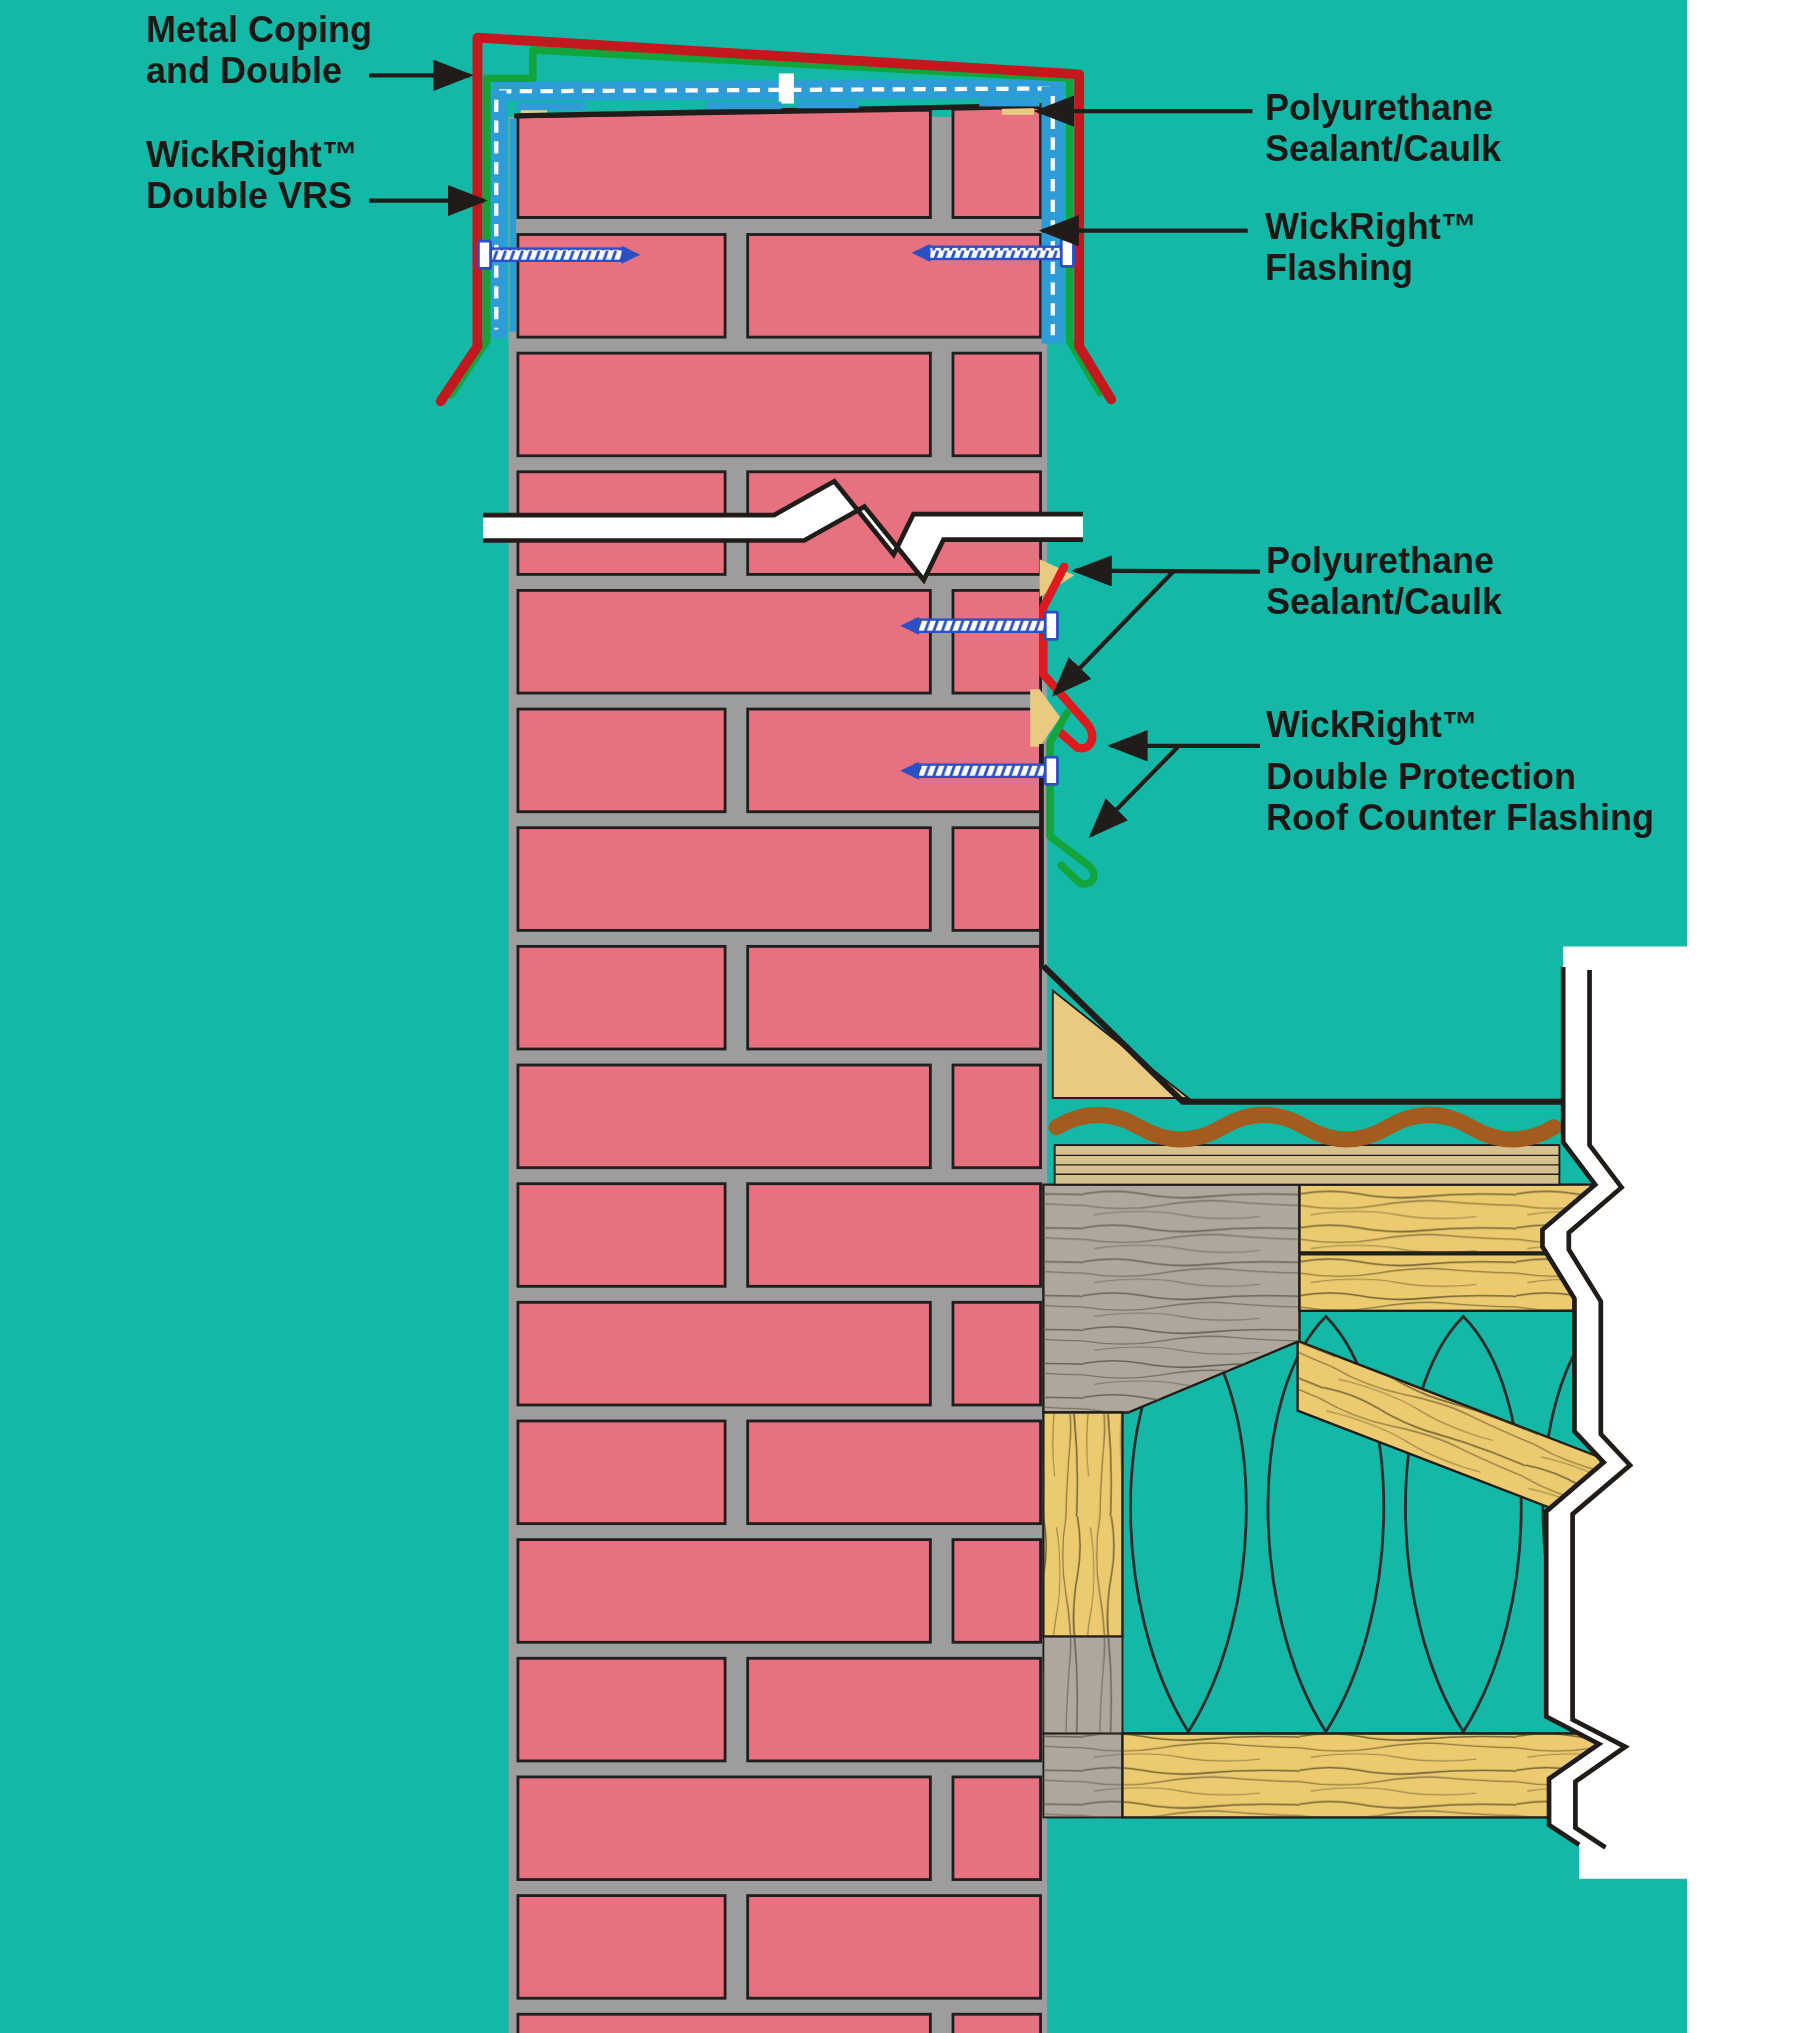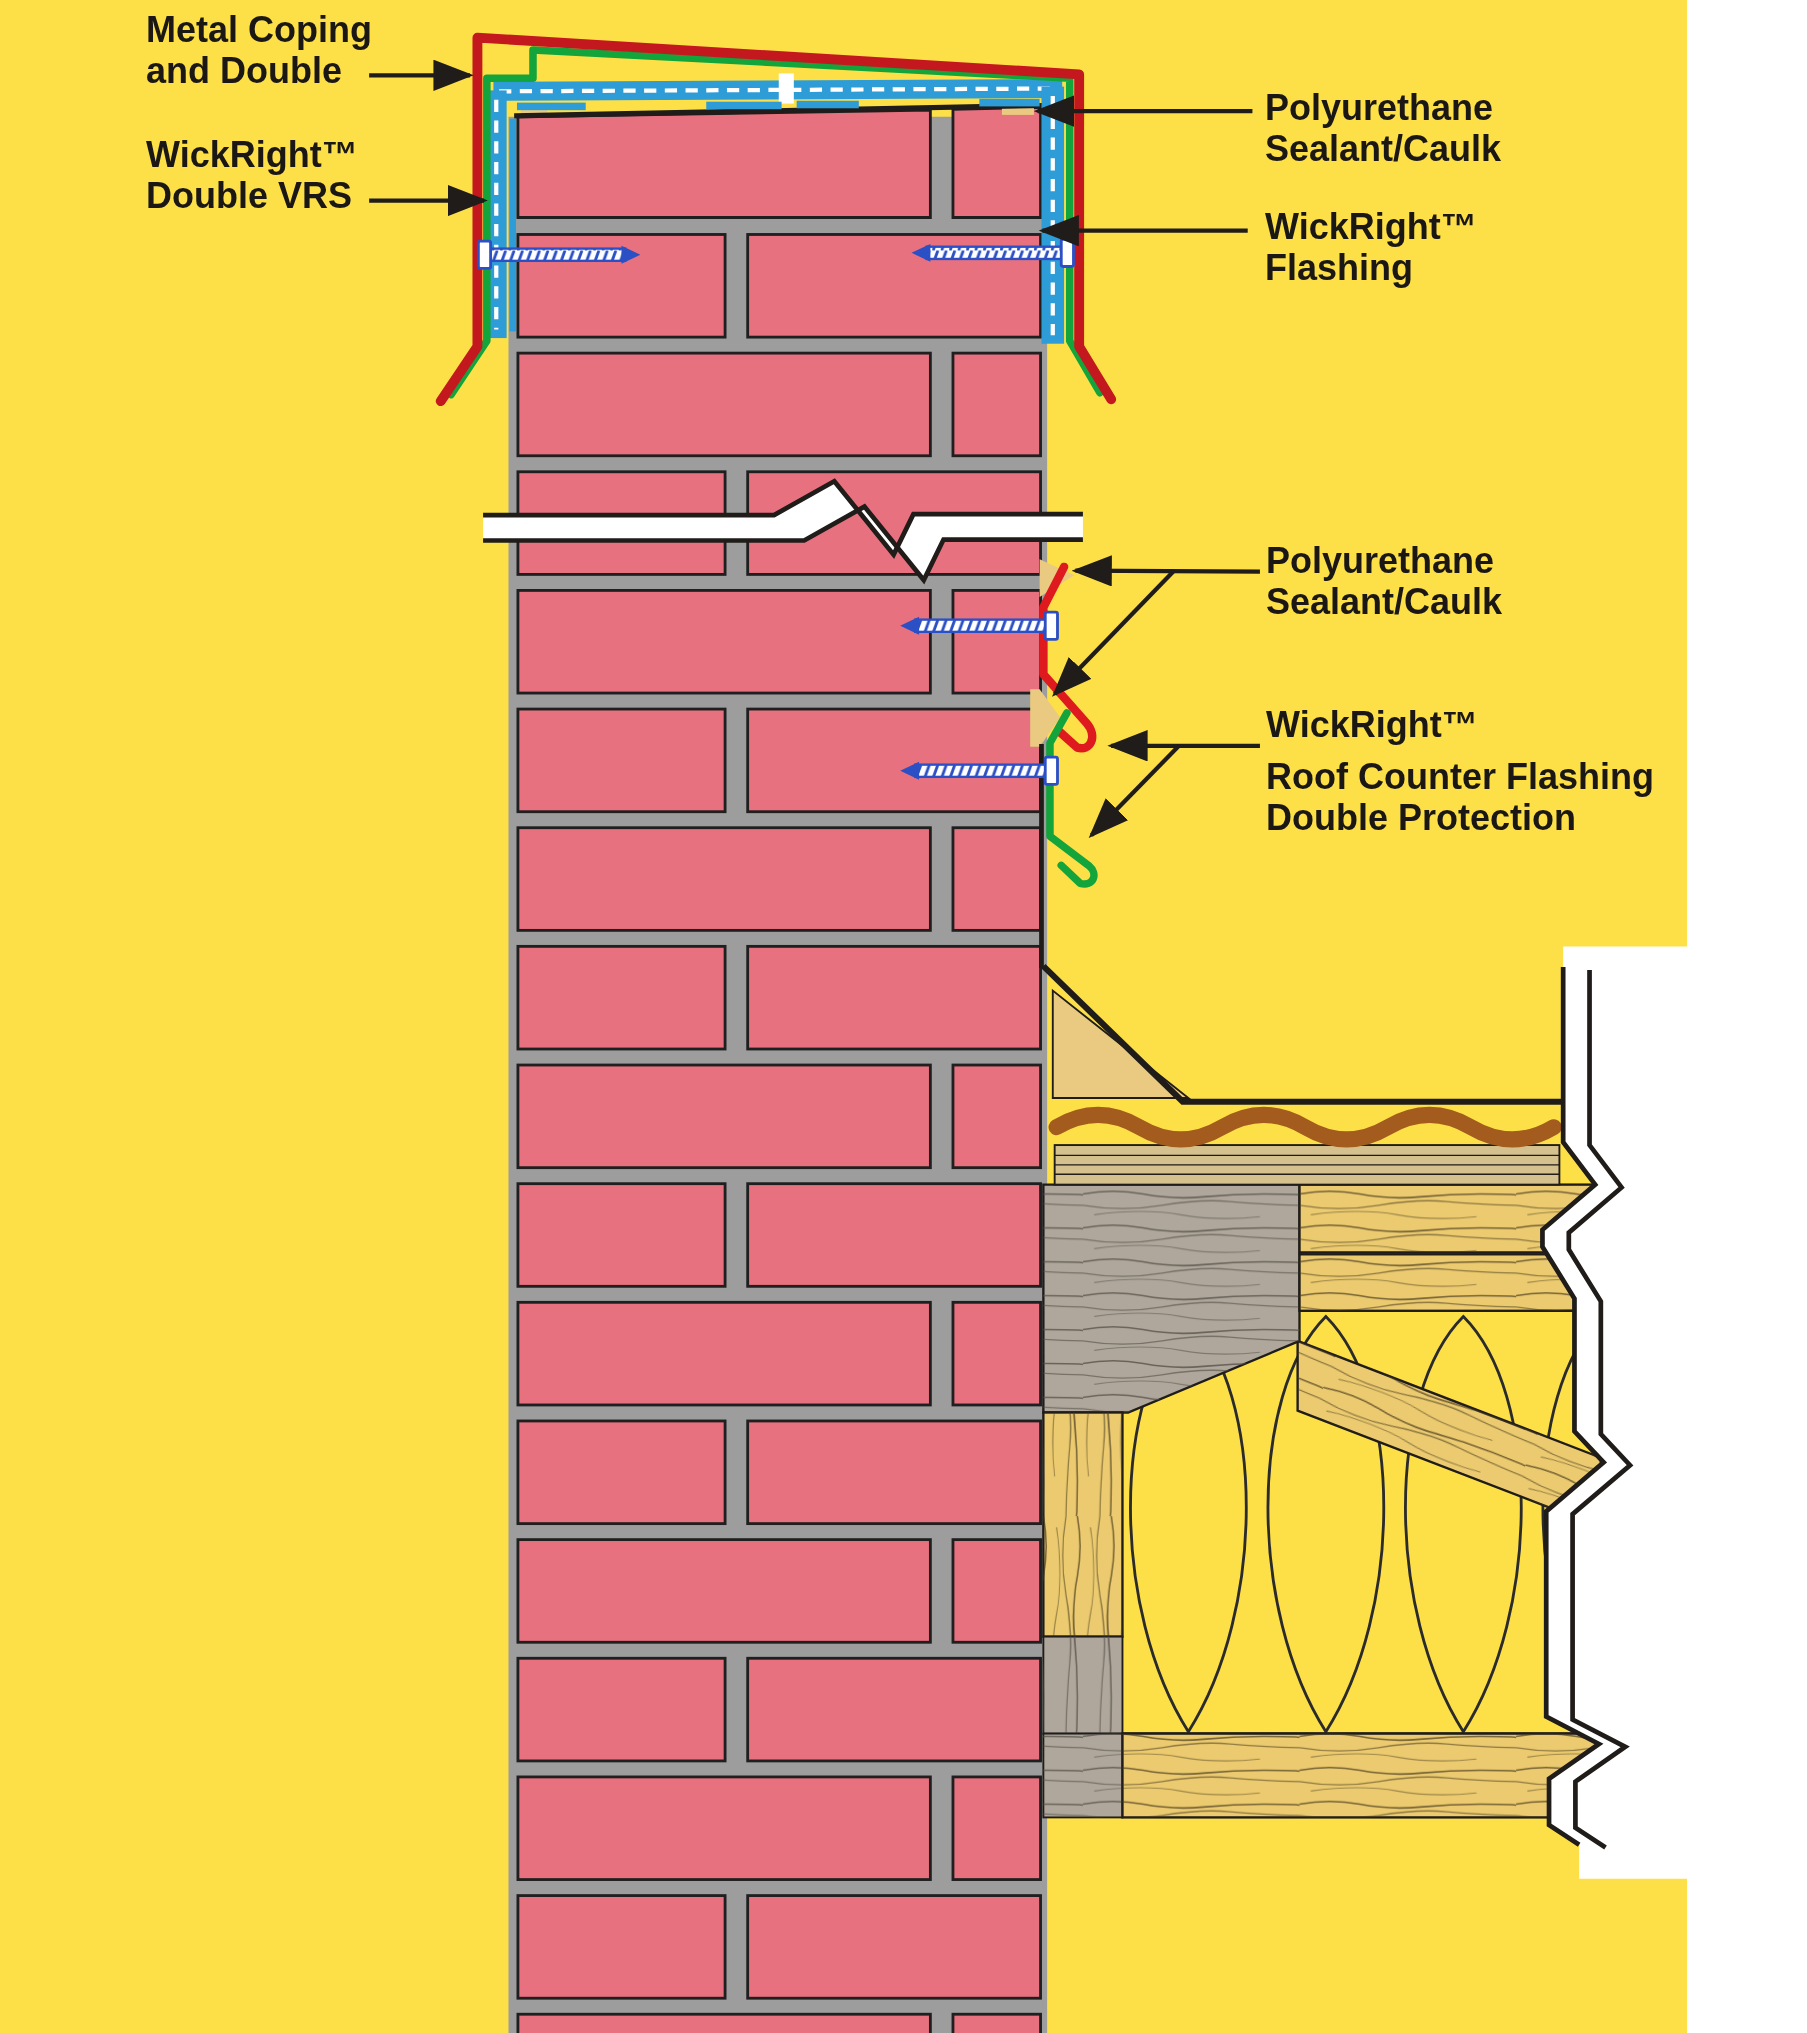--- a/index.html
+++ b/index.html
@@ -1,16 +1,16 @@
 <!DOCTYPE html>
 <html style="font-size:15px"><head>
 <meta charset="utf-8">
 <style>
   html,body{margin:0;padding:0;background:#ffffff;}
-  .stage{position:relative;width:1687px;height:2034px;background:#fde047;overflow:hidden;
+  .stage{position:relative;width:1687px;height:2034px;background:#14b8a6;overflow:hidden;
          font-family:"Liberation Sans","DejaVu Sans",sans-serif;}
   .stage svg{position:absolute;left:0;top:0;}
   .lbl{position:absolute;font-weight:bold;font-size:36px;line-height:41px;color:#1a1715;
        white-space:nowrap;letter-spacing:0px;}
   .lbl span{display:block;}
   .lbl .gap-after{margin-bottom:11.3px;}
 </style>
 </head>
 <body>
 
@@ -248,17 +248,17 @@
   <div class="lbl" style="left:1265px;top:206px;">
     <span>WickRight™</span>
     <span>Flashing</span>
   </div>
   <div class="lbl" style="left:1266px;top:540px;">
     <span>Polyurethane</span>
     <span>Sealant/Caulk</span>
   </div>
   <div class="lbl" style="left:1266px;top:704px;">
     <span class="gap-after">WickRight™</span>
+    <span>Double Protection</span>
     <span>Roof Counter Flashing</span>
-    <span>Double Protection</span>
   </div>
 </div>
 
 
 </body></html>

